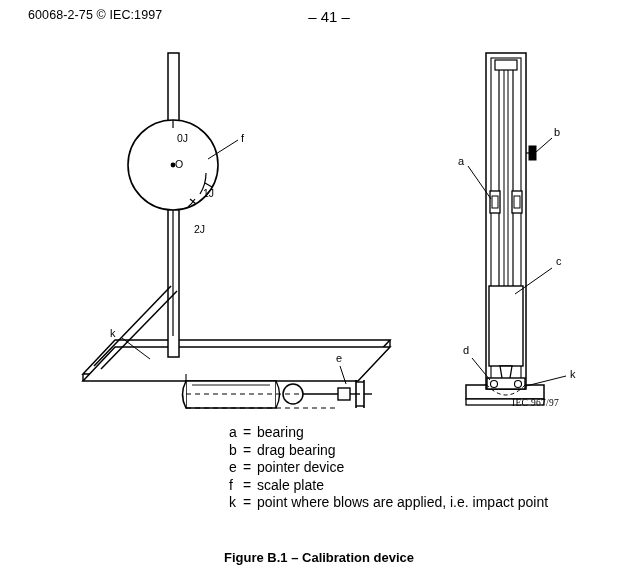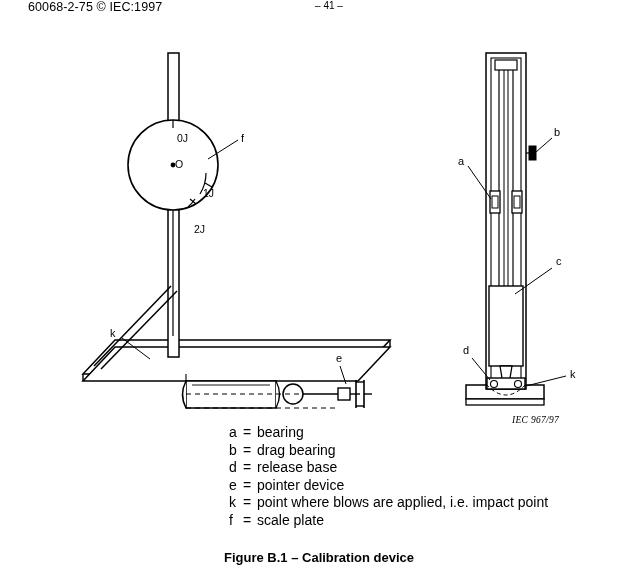--- a/index.html
+++ b/index.html
@@ -15,59 +15,57 @@
     position: relative;
     overflow: hidden;
   }
   .page {
     position: relative;
     width: 623px;
     height: 587px;
   }
   .hdr {
     position: absolute;
-    top: 0;
+    top: 8px;
     left: 0;
     width: 602px;
     height: 20px;
   }
   .hdr-left {
     position: absolute;
     left: 28px;
     top: 0;
     font-size: 12.5px;
     letter-spacing: 0.1px;
     white-space: nowrap;
   }
   .hdr-center {
     position: absolute;
     left: 0;
     top: 0;
     width: 623px;
     text-align: center;
-    font-size: 10px;
+    font-size: 15px;
     padding-left: 35px;
     box-sizing: border-box;
   }
   .figure-area {
     position: absolute;
     left: 0;
     top: 36px;
     width: 623px;
     height: 380px;
   }
   .iec-ref {
     position: absolute;
     left: 512px;
     top: 398px;
     font-size: 9.5px;
-    font-style: italic;
     font-family: "Liberation Serif", serif;
     letter-spacing: 0.3px;
-    margin-top: 17px;
   }
   .legend {
     position: absolute;
     left: 229px;
     top: 424px;
     font-size: 14px;
     line-height: 17.6px;
   }
   .legend-row {
     white-space: nowrap;
@@ -217,28 +215,25 @@
   <div class="iec-ref">IEC  967/97</div>
 
   <div class="legend">
     <div class="legend-row">
       <span class="legend-key">a</span><span class="legend-eq">=</span><span>bearing</span>
     </div>
     <div class="legend-row">
       <span class="legend-key">b</span><span class="legend-eq">=</span><span>drag bearing</span>
     </div>
     <div class="legend-row">
-      <span class="legend-key">d</span><span class="legend-eq">=</span><span>release base</span>
-    </div>
-    <div class="legend-row">
       <span class="legend-key">e</span><span class="legend-eq">=</span><span>pointer device</span>
     </div>
     <div class="legend-row">
+      <span class="legend-key">f</span><span class="legend-eq">=</span><span>scale plate</span>
+    </div>
+    <div class="legend-row">
       <span class="legend-key">k</span><span class="legend-eq">=</span><span>point where blows are applied, i.e. impact point</span>
     </div>
-    <div class="legend-row">
-      <span class="legend-key">f</span><span class="legend-eq">=</span><span>scale plate</span>
-    </div>
   </div>
 
   <div class="caption">Figure B.1 – Calibration device</div>
 
 </div>
 
 </body></html>

